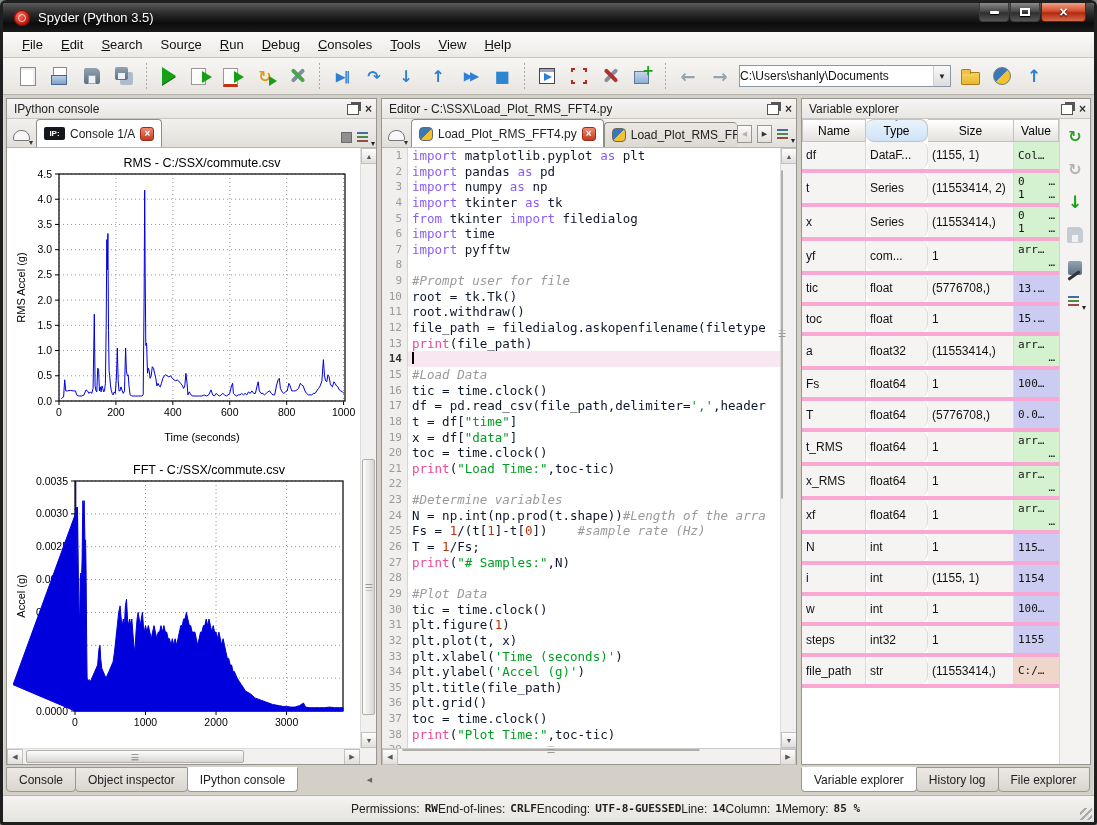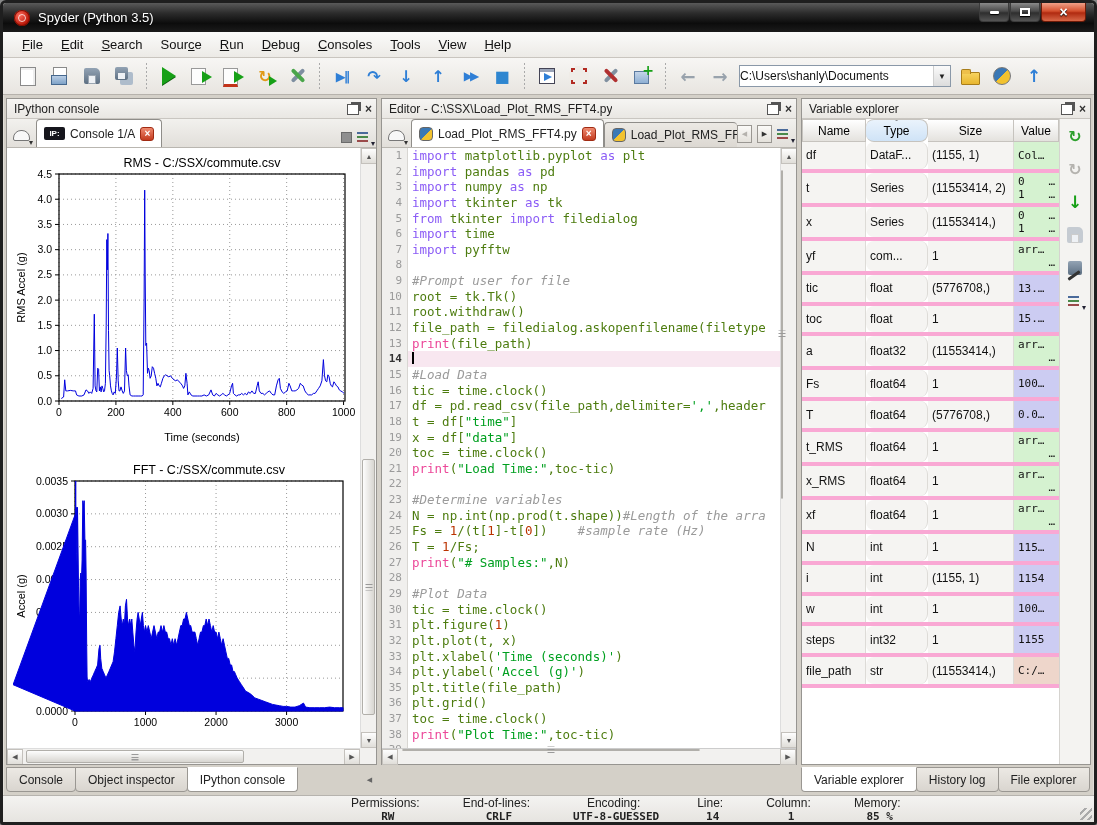--- a/index.html
+++ b/index.html
@@ -128,21 +128,21 @@
   
   .editor-body{flex:1;position:relative;min-height:0;background:#fff;overflow:hidden;}
   .code-scroll{position:absolute;left:0;top:0;right:16px;bottom:0;overflow:hidden;}
   .code-line{display:flex;height:15.65px;line-height:15.65px;font-family:"DejaVu Sans Mono","Liberation Mono",monospace;font-size:12.5px;white-space:pre;}
   .code-line .ln{width:26px;flex:none;text-align:right;padding-right:5px;background:#f0efed;border-right:1px solid #d8d6d2;color:#9b9b9b;font-size:11px;}
   .code-line .lc{flex:1;padding-left:4px;overflow:hidden;}
   .code-line.current .lc{background:#f8e7f0;}
   .code-line.current .ln{color:#333;font-weight:bold;}
   .caret{display:inline-block;width:1.5px;height:12px;background:#000;vertical-align:-1px;}
   .tok-kw{color:#8b5cf6;} .tok-bi{color:#ec4899;} .tok-str{color:#00a020;}
-  .tok-com{color:#9a9a9a;font-style:italic;} .tok-num{color:#bb3300;} .tok-pl{color:#4d7c0f;}
+  .tok-com{color:#9a9a9a;font-style:italic;} .tok-num{color:#bb3300;} .tok-pl{color:#0f172a;}
   .ed-vscroll{position:absolute;top:0;right:0;bottom:0;width:16px;background:#f2f1ef;border-left:1px solid #ddd;display:flex;flex-direction:column;}
   .ed-hscroll{height:16px;background:#f2f1ef;border-top:1px solid #ccc;display:flex;flex:none;}
 
   
   .var-body{flex:1;display:flex;min-height:0;background:#fff;}
   .var-table{flex:1;overflow:hidden;border-right:1px solid #d5d3cf;display:flex;flex-direction:column;}
   .vhead{display:flex;flex:none;height:23px;}
   .vh{background:linear-gradient(#ffffff,#e4e2de);border:1px solid #c6c3be;border-left:none;font-size:12px;display:flex;align-items:center;justify-content:center;position:relative;}
   .vh:first-child{border-left:1px solid #c6c3be;}
   .vh.sorted{background:linear-gradient(#eaf3fc,#cfe3f7);}
@@ -166,21 +166,21 @@
   
   .bottom-tabs{height:25px;flex:none;display:flex;align-items:stretch;margin-top:2px;overflow:hidden;position:relative;}
   .btab{display:flex;align-items:center;justify-content:center;padding:0 12px;font-size:12px;color:#222;
         border:1px solid #9a9792;background:linear-gradient(#ece9e4,#d9d5cf);border-radius:0 0 4px 4px;margin-right:-1px;}
   .btab.active{background:#fff;border-top-color:#fff;z-index:2;font-size:12px;}
   .btab-arrow{margin-left:auto;width:15px;display:flex;align-items:center;justify-content:center;font-size:7px;color:#666;}
   .bottom-spacer{height:25px;flex:none;margin-top:2px;}
 
   
   .statusbar{height:27px;flex:none;background:linear-gradient(#f4f3f1,#e6e4e0);border-top:1px solid #b6b3ae;display:flex;align-items:center;padding-left:348px;position:relative;}
-  .sb-item{display:flex;align-items:center;margin-right:38px;white-space:nowrap;flex-direction:column;}
+  .sb-item{display:flex;white-space:nowrap;}
   .sb-label{font-size:12px;color:#222;margin-right:5px;}
   .sb-value{font-size:11px;font-weight:bold;color:#222;font-family:"DejaVu Sans Mono",monospace;}
   .resize-grip{position:absolute;right:2px;bottom:2px;width:12px;height:12px;
      background:repeating-linear-gradient(135deg,transparent 0 3px,#aaa 3px 5px);}
 </style>
 </head>
 <body>
 
 <div class="window">
 

